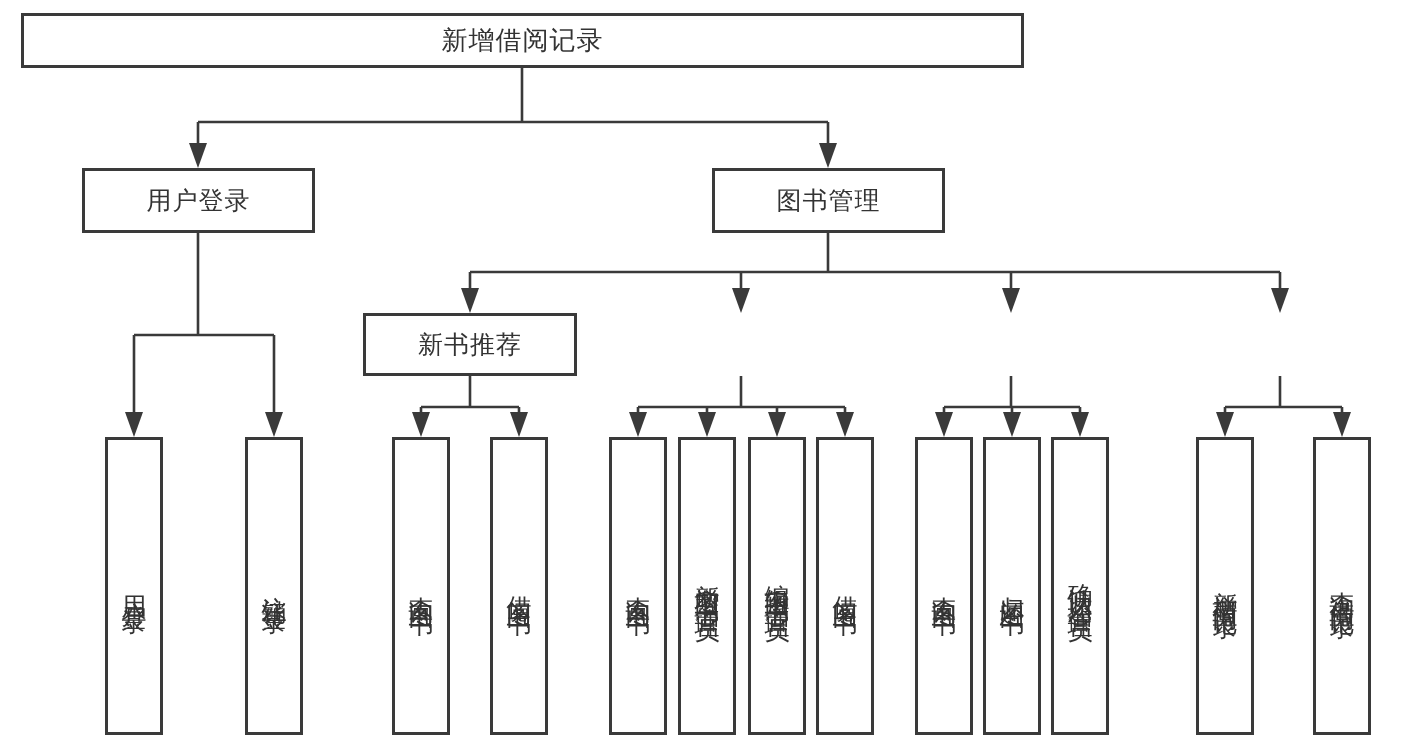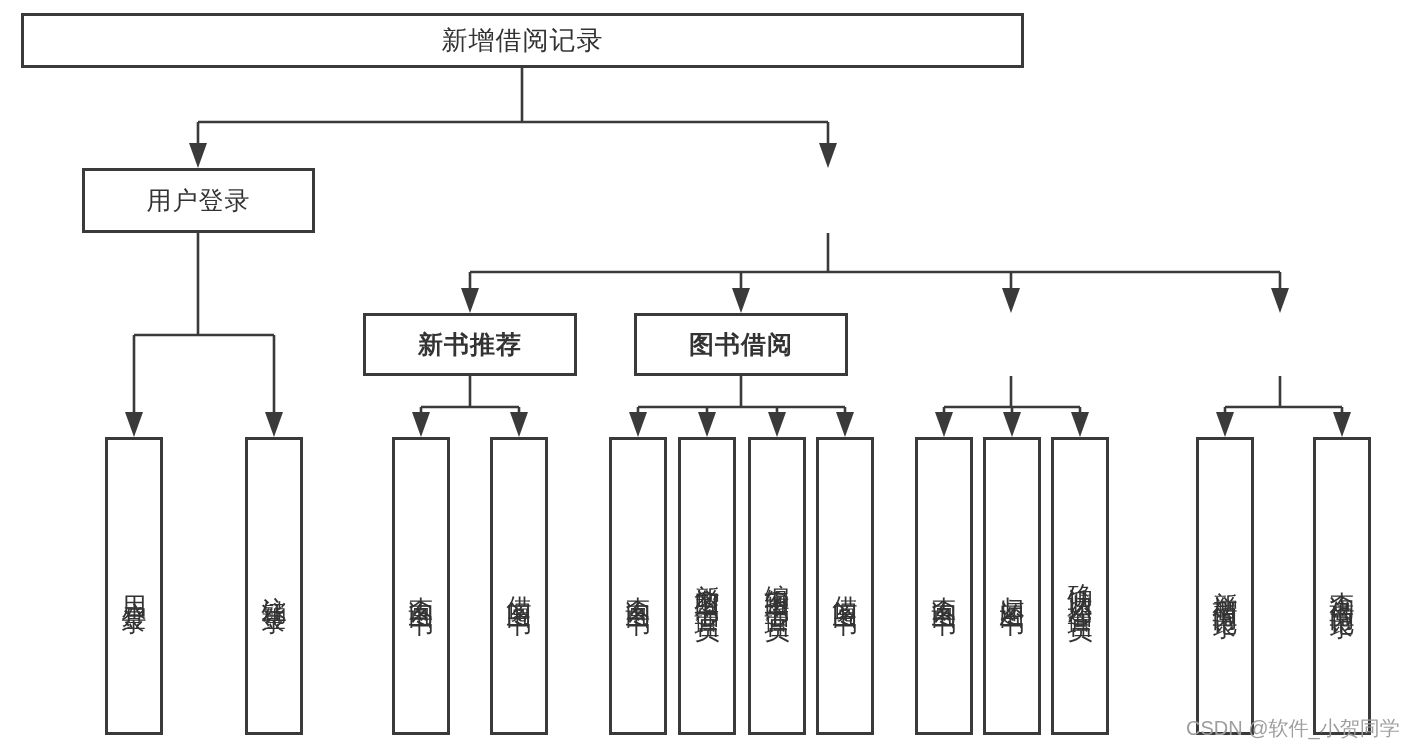--- a/index.html
+++ b/index.html
@@ -19,21 +19,21 @@
     display:flex;
     align-items:center;
     justify-content:center;
     color:#333333;
     z-index:2;
   }
   .hlabel{font-size:25px;letter-spacing:1px;white-space:nowrap;}
   .root-box{left:21px;top:13px;width:1003px;height:55px;}
   .root-box .hlabel{font-size:26px;}
   .l2-box{height:65px;width:233px;top:168px;}
-  .l3-box{height:63px;width:214px;top:313px;font-weight:bold;}
+  .l3-box{height:63px;width:214px;top:313px;}
   .leaf{
     top:437px;height:298px;width:58px;
   }
   .leaf span{
     writing-mode:vertical-lr;
     text-orientation:mixed;
     font-size:25px;
     letter-spacing:5px;
     line-height:1;
     color:#333333;
@@ -99,26 +99,26 @@
     </g>
   </svg>
 
   <div class="box root-box">
     <span class="hlabel">新增借阅记录</span>
   </div>
 
   <div class="box l2-box" style="left:82px;">
     <span class="hlabel">用户登录</span>
   </div>
+  <div class="box l2-box" style="left:712px;">
+    <span class="hlabel">图书管理</span>
+  </div>
 
   <div class="box l3-box" style="left:363px;">
     <span class="hlabel">新书推荐</span>
-  </div>
-  <div class="box l3-box" style="left:634px;">
-    <span class="hlabel">图书借阅</span>
   </div>
 
   <div class="box leaf" style="left:105px;">
     <span>用户登录</span>
   </div>
   <div class="box leaf" style="left:245px;">
     <span>注销登录</span>
   </div>
 
   <div class="box leaf" style="left:392px;">
@@ -151,15 +151,14 @@
     <span>确认归还（管理员）</span>
   </div>
 
   <div class="box leaf" style="left:1196px;">
     <span>新增借阅记录</span>
   </div>
   <div class="box leaf" style="left:1313px;">
     <span>查询借阅记录</span>
   </div>
 
-  <div class="watermark">CSDN @软件_小贺同学</div>
 
 </div>
 
 </body></html>

